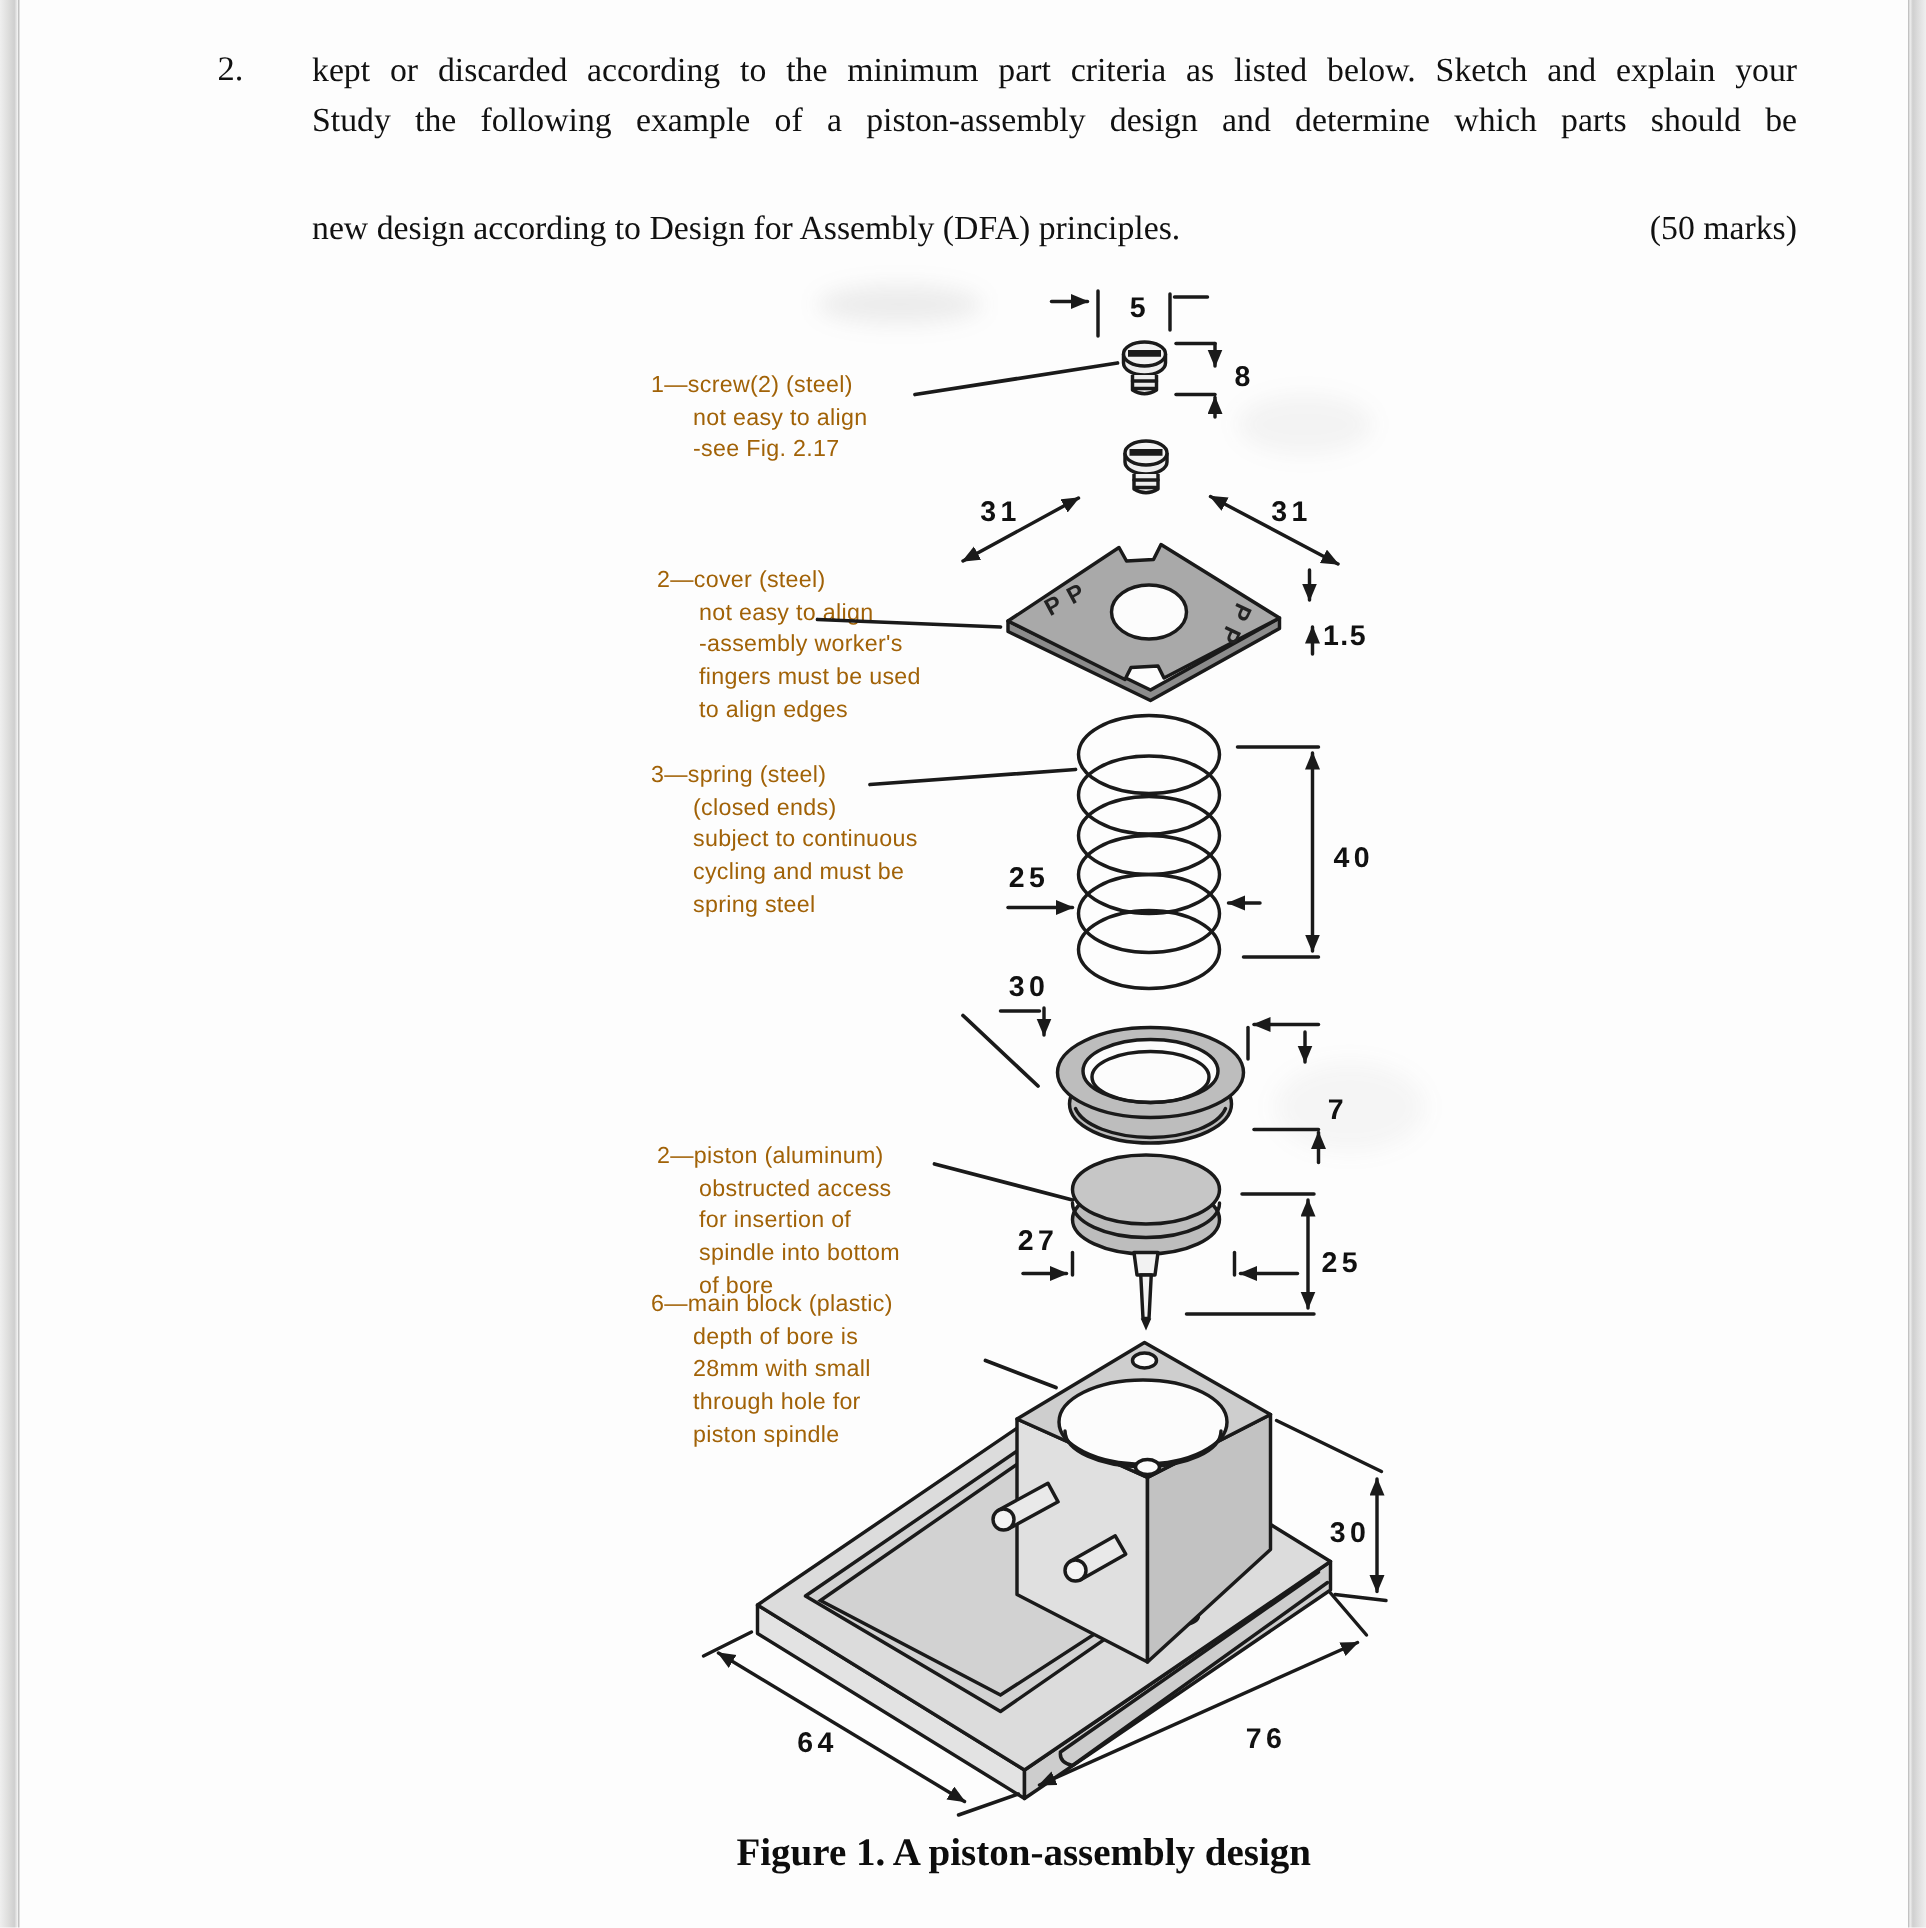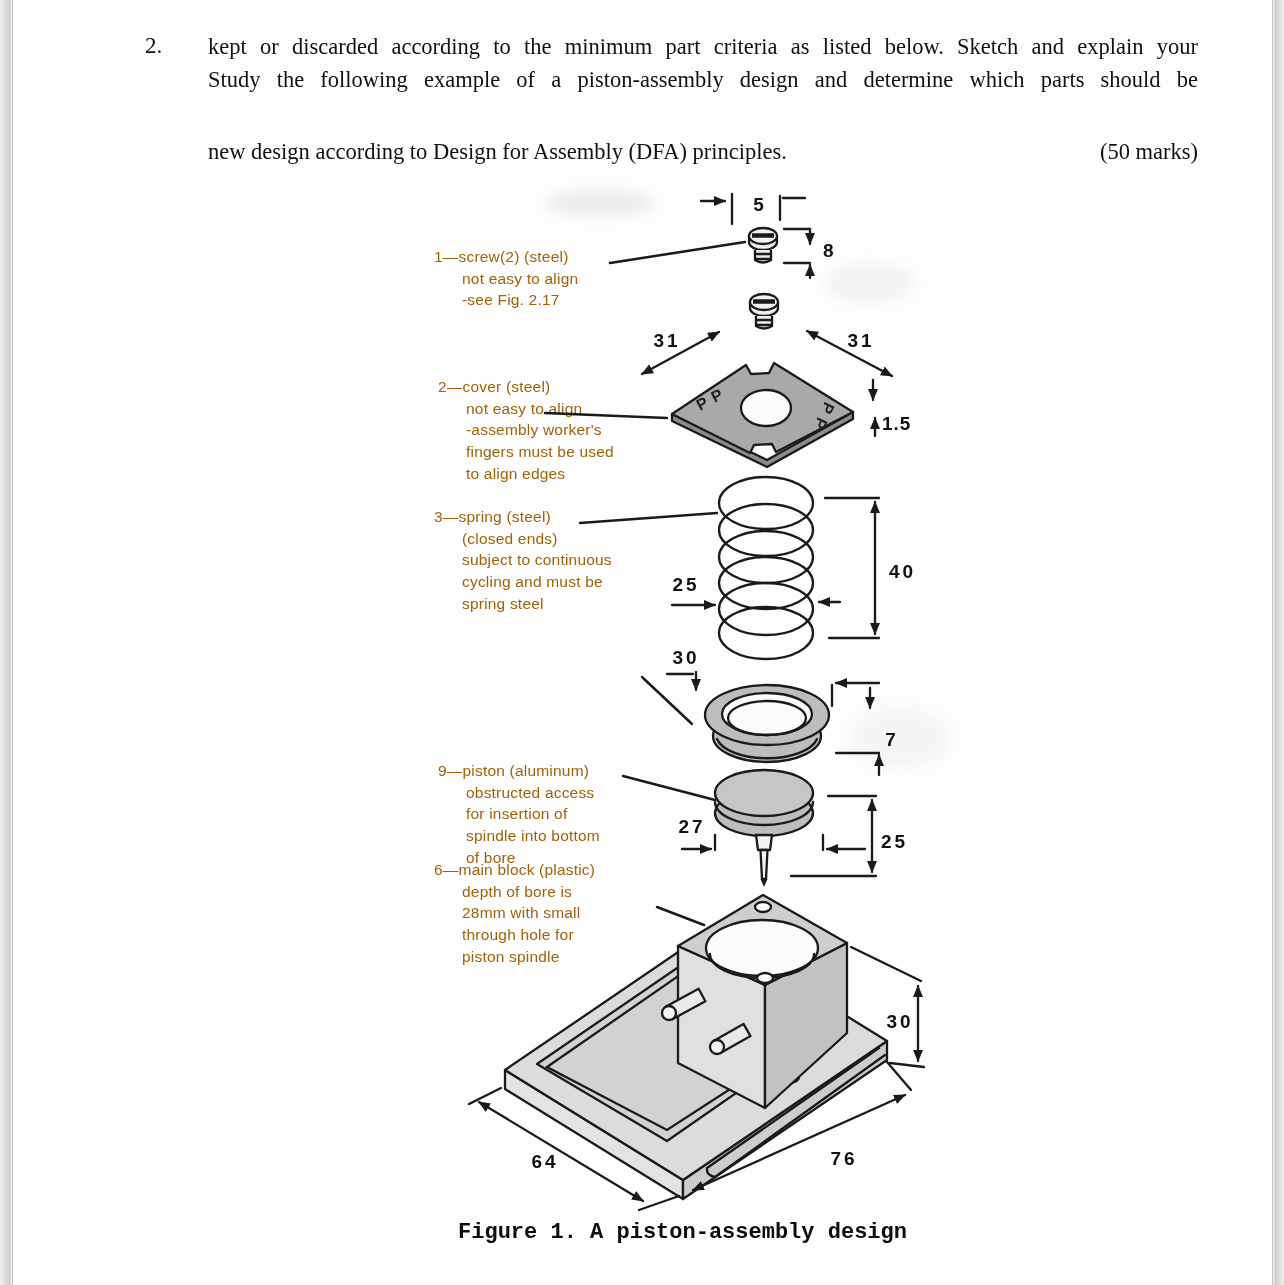--- a/index.html
+++ b/index.html
@@ -42,21 +42,21 @@
   svg .ln   { stroke:#1a1a1a; stroke-width:2.3; fill:none; stroke-linecap:round; }
   svg .ldr  { stroke:#1a1a1a; stroke-width:2.5; fill:none; stroke-linecap:round; }
   svg .shape{ stroke:#1a1a1a; stroke-width:2.3; stroke-linejoin:round; }
   svg .dim  { font-family:"Liberation Sans", sans-serif; font-weight:bold; font-size:19px;
               fill:#111; letter-spacing:3px; }
   svg .dim-tight { letter-spacing:1px; }
   svg .mark { font-family:"Liberation Sans", sans-serif; font-weight:bold; font-size:16px;
               fill:#222; letter-spacing:1px; }
 
   .caption { position:absolute; left:0; top:1052px; width:100%; text-align:center;
-             font-family:Liberation Mono, monospace; font-weight:bold; font-size:22px;
+             font-family:Liberation Serif, serif; font-weight:bold; font-size:26px;
              color:#0d0d0d; }
 </style>
 </head>
 <body>
 
 <div class="edge-strip edge-left"></div>
 <div class="edge-strip edge-right"></div>
 
 <div class="question">
   <div class="q-number">2.</div>
@@ -88,21 +88,21 @@
     <div class="cont">to align edges</div>
   </div>
   <div class="part-label pl3">
     <div>3—spring (steel)</div>
     <div class="cont">(closed ends)</div>
     <div class="cont">subject to continuous</div>
     <div class="cont">cycling and must be</div>
     <div class="cont">spring steel</div>
   </div>
   <div class="part-label pl5">
-    <div>9—piston (aluminum)</div>
+    <div>2—piston (aluminum)</div>
     <div class="cont">obstructed access</div>
     <div class="cont">for insertion of</div>
     <div class="cont">spindle into bottom</div>
     <div class="cont">of bore</div>
   </div>
   <div class="part-label pl6">
     <div>6—main block (plastic)</div>
     <div class="cont">depth of bore is</div>
     <div class="cont">28mm with small</div>
     <div class="cont">through hole for</div>

